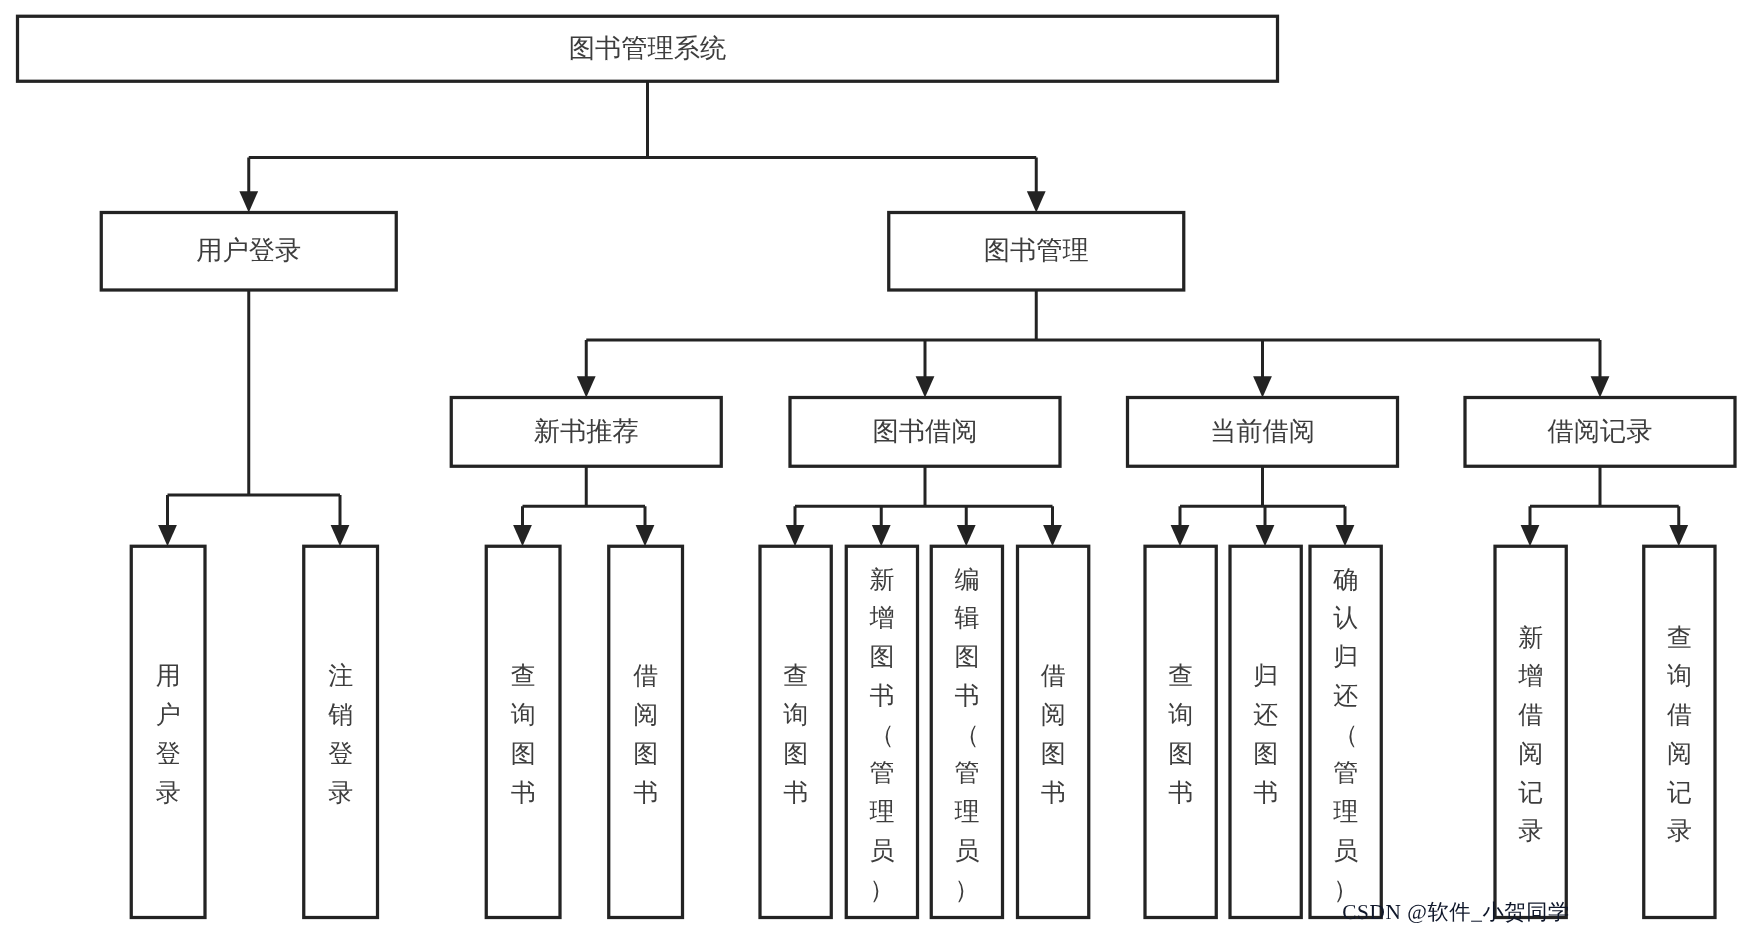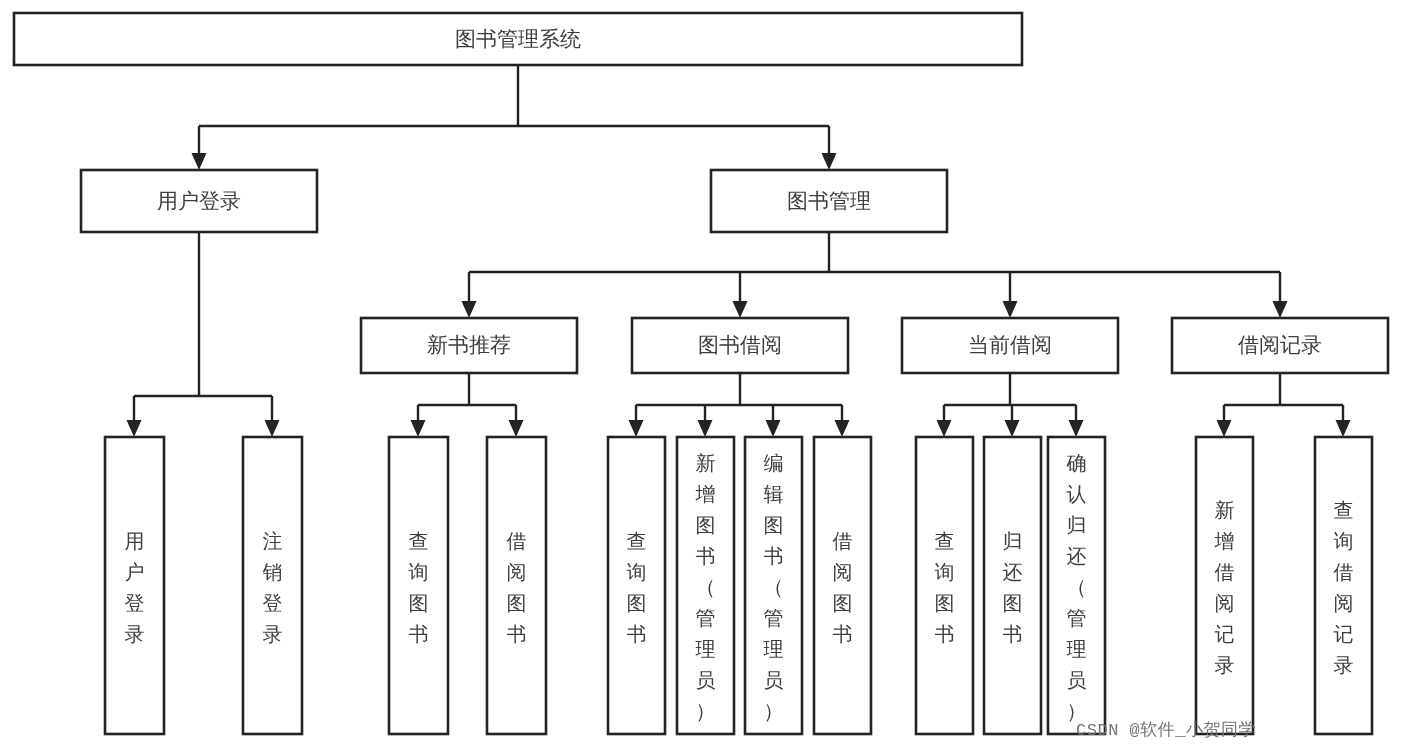--- a/index.html
+++ b/index.html
@@ -53,23 +53,23 @@
     stroke-linecap: butt;
   }
   .arrow-head {
     fill: #232323;
     stroke: none;
   }
   .watermark {
     position: absolute;
     right: 8px;
     bottom: 6px;
-    font-family: Liberation Mono, monospace;
+    font-family: Liberation Serif, serif;
     font-size: 17px;
-    color: #737373;
+    color: #0f172a;
     letter-spacing: 0.5px;
     white-space: nowrap;
     user-select: none;
   }
 </style>
 </head>
 <body>
 
 <div id="diagram-root">
   <svg class="diagram-canvas" viewBox="0 0 1405 747">

